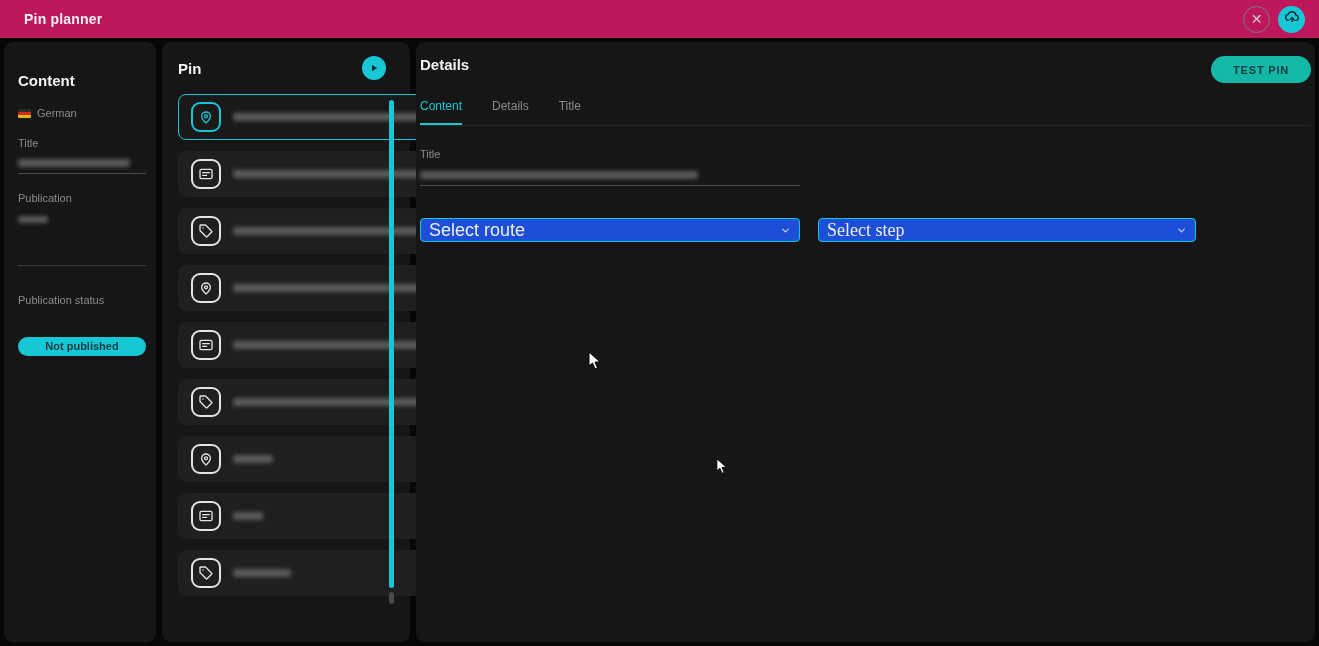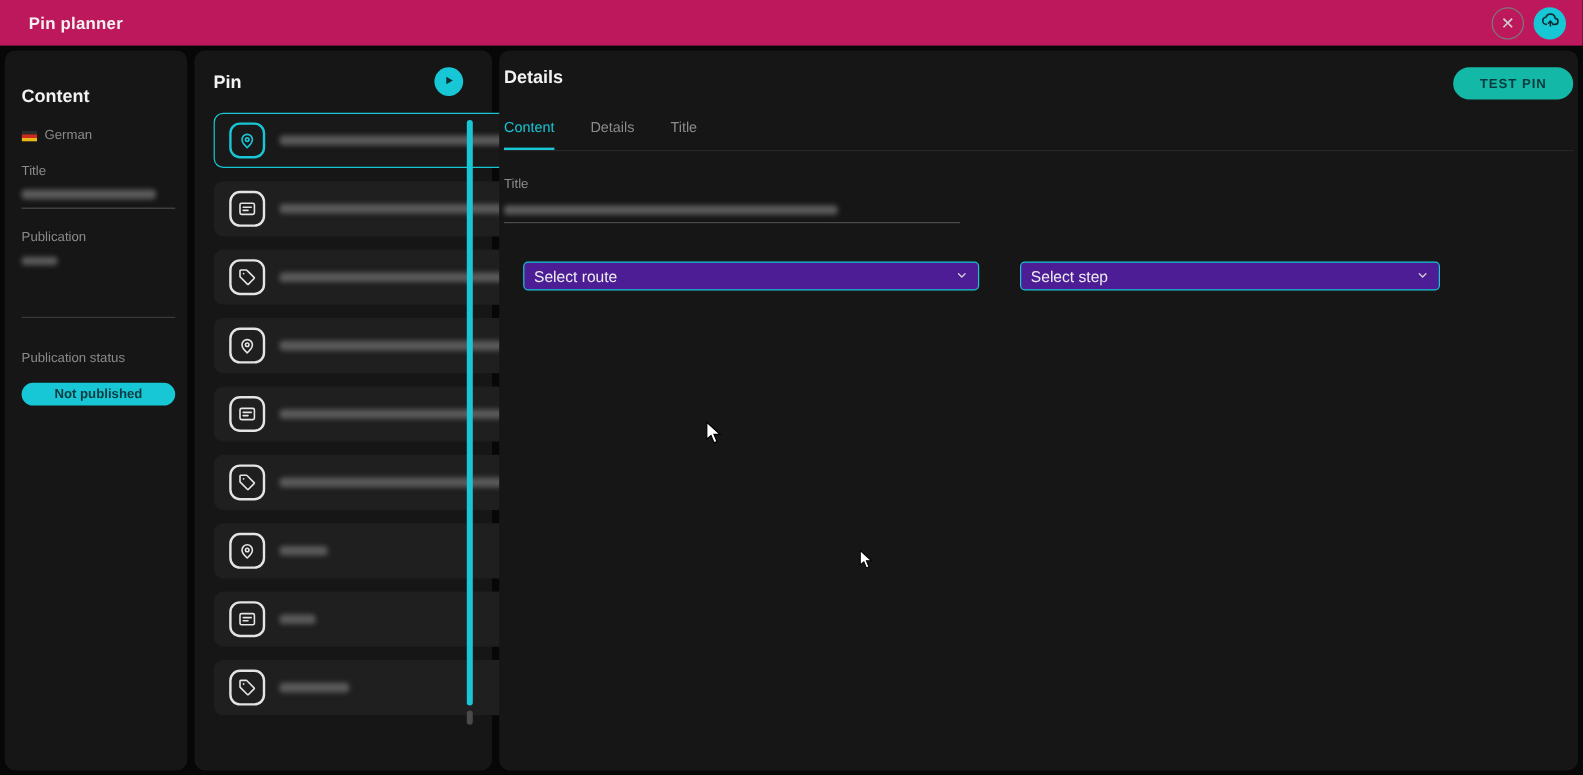--- a/index.html
+++ b/index.html
@@ -53,21 +53,21 @@
   }
   .flag div { height: 3px; }
   .flag .b { background: #2b2b2b; } .flag .r { background: #cc2b1d; } .flag .g { background: #e8b71a; }
   .field-label { margin-top: 18px; }
   .gen-title-redacted { width: 112px; margin-top: 9px; }
   .gen-title-underline { border-bottom: 1px solid #4a4a4a; width: 128px; margin-top: 6px; }
   .gen-desc-redacted { width: 30px; height: 7px; margin-top: 10px; }
   .gen-divider { border-bottom: 1px solid #3a3a3a; width: 128px; margin-top: 42px; }
   .pub-label { margin-top: 28px; }
   .status-badge {
-    margin-top: 14px;
+    margin-top: 31px;
     background: #18c7d6; color: #0b3b40;
     font-size: 11px; font-weight: bold;
     border-radius: 10px; height: 19px; width: 128px;
     display: flex; align-items: center; justify-content: center;
   }
   
   .pin-header { display: flex; align-items: center; padding-right: 24px; }
   .play-btn {
     margin-left: auto; width: 24px; height: 24px; border-radius: 50%;
     background: #18c7d6; color: #0c2e33;
@@ -115,24 +115,24 @@
     border-bottom: 2px solid transparent;
   }
   .tab.active { color: #18c7d6; border-bottom-color: #18c7d6; }
   .details-title-label { margin-top: 22px; }
   .details-title-redacted { width: 278px; margin-top: 11px; }
   .details-title-underline { border-bottom: 1px solid #4a4a4a; width: 380px; margin-top: 6px; }
   .selects-row { display: flex; gap: 18px; margin-top: 32px; }
   .select-box {
     height: 24px; border: 1px solid #18c7d6; border-radius: 4px;
     display: flex; align-items: center; padding: 0 8px;
-    font-size: 13px; color: #eeeeee; cursor: pointer; background: #4c1d95; margin-left: 16px;
+    font-size: 18px; color: #eeeeee; cursor: pointer; background: #1d4ed8;
   }
   .select-route { width: 380px; }
-  .select-step { width: 350px; }
+  .select-step { width: 378px; font-family: Liberation Serif, serif; }
   .select-chevron { margin-left: auto; color: #cfcfcf; }
   
   .cursor { position: absolute; pointer-events: none; }
 </style>
 </head>
 <body>
 
 <header class="topbar">
   <span class="topbar-title">Pin planner</span>
   <div class="topbar-actions">

